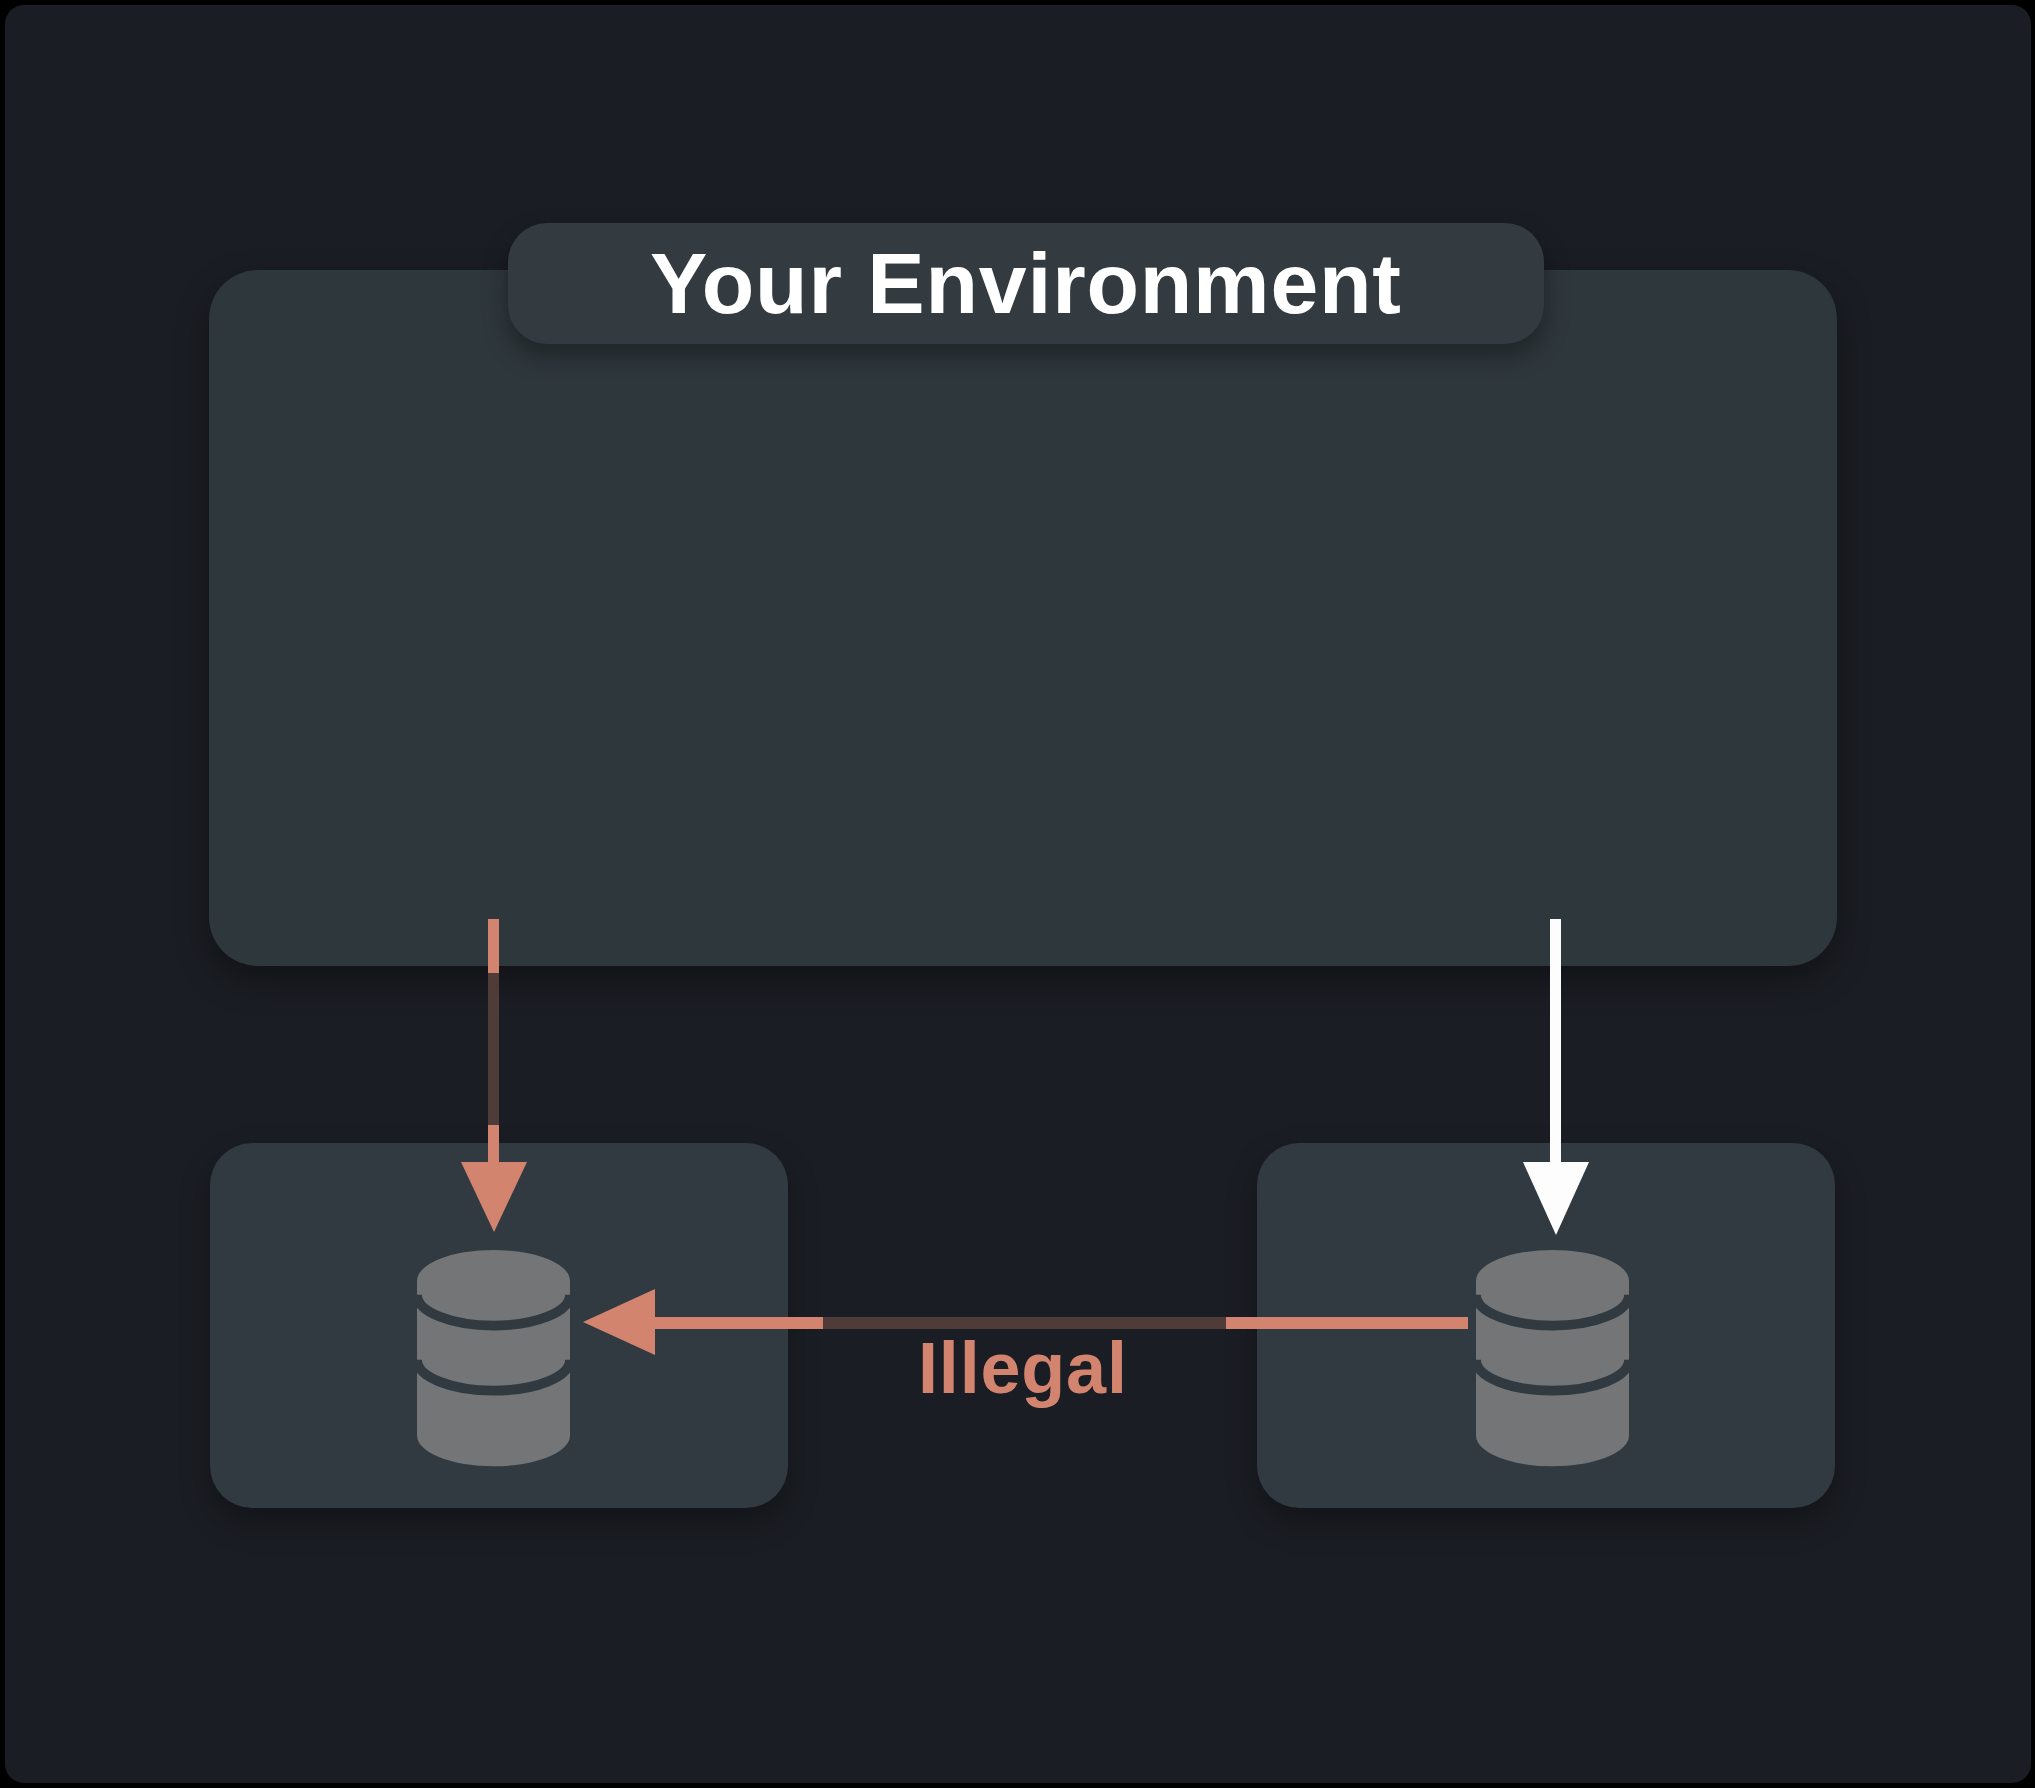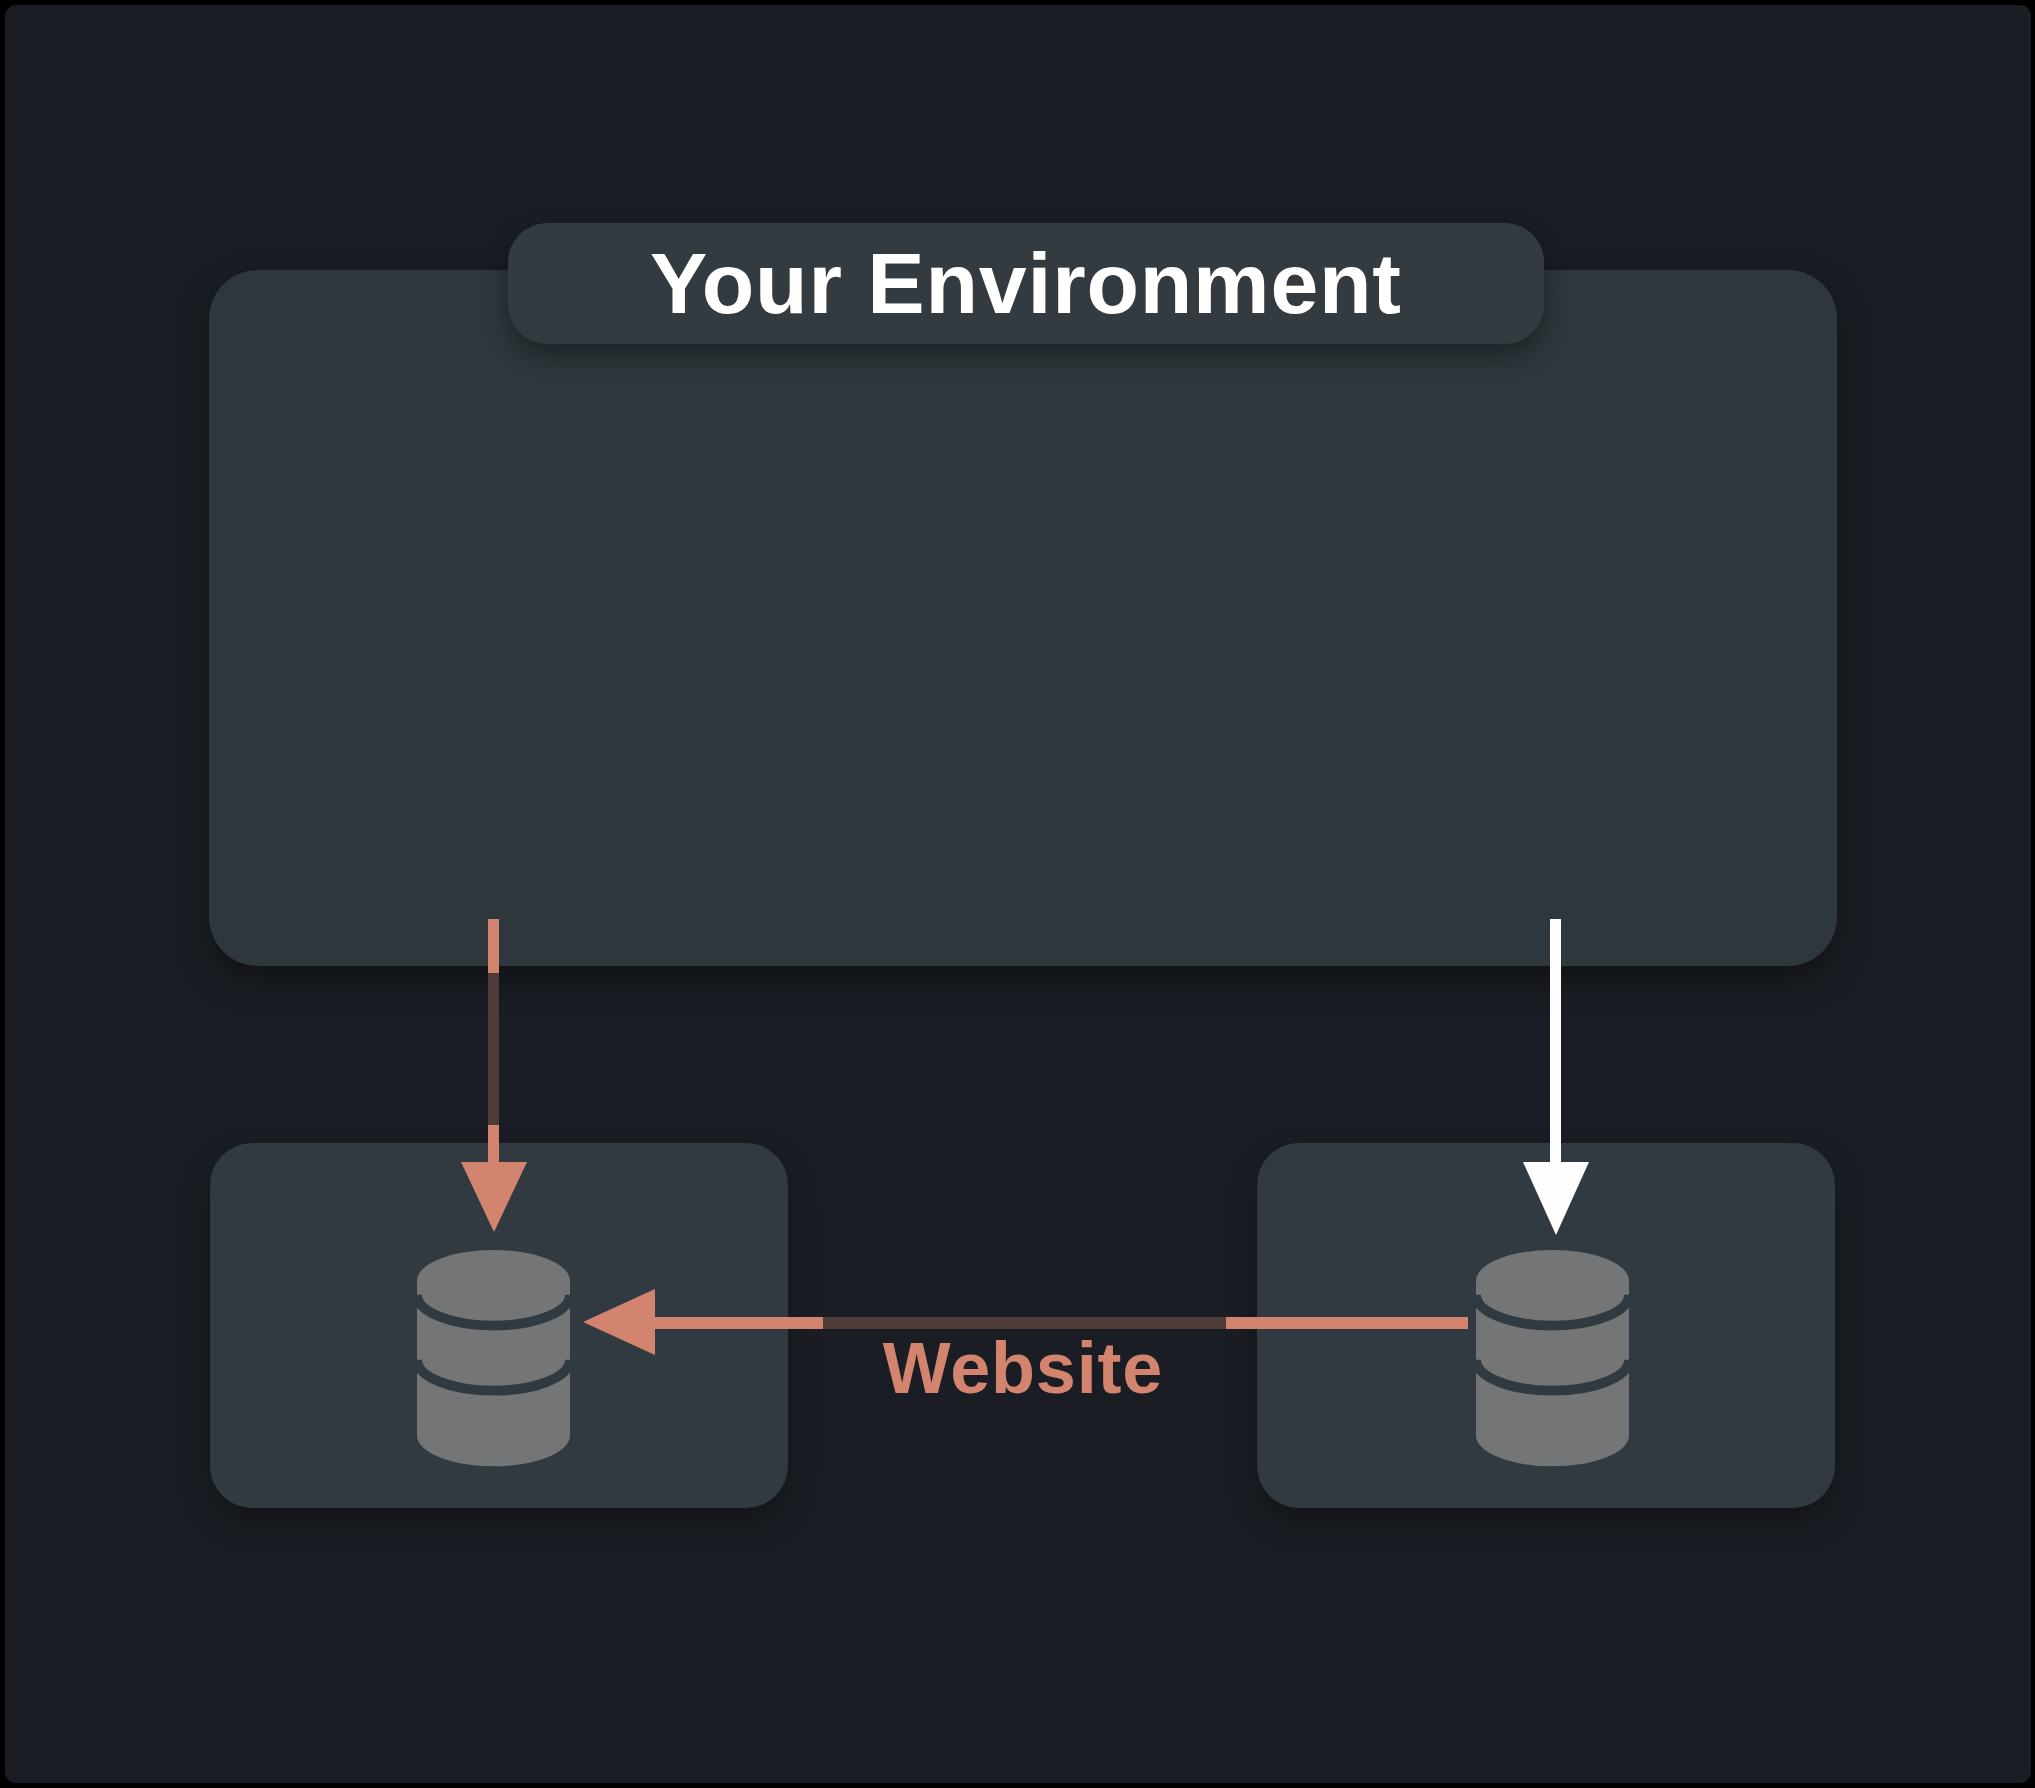--- a/index.html
+++ b/index.html
@@ -17,21 +17,21 @@
     --text-white:#ffffff;
   }
   *{margin:0;padding:0;box-sizing:border-box;}
   html,body{background:var(--page-background);}
   body{
     width:2036px;height:1788px;position:relative;overflow:hidden;
     font-family:"Liberation Sans", sans-serif;font-weight:700;
   }
   .abs{position:absolute;}
   .card{
-    left:4.9px;top:4.9px;width:2026px;height:1778px;border-radius:11px;
+    left:4.9px;top:4.9px;width:2026px;height:1778px;border-radius:19px;
     background:var(--canvas);
   }
   .env-box{
     left:204px;top:265px;width:1628px;height:696px;border-radius:49px;
     background:var(--environment-fill);
     box-shadow:0 14.7px 33px rgba(0,0,0,.35);
     z-index:1;
   }
   .title-pill{
     left:503px;top:218px;width:1036px;height:121px;border-radius:39px;
@@ -119,21 +119,21 @@
     <path fill="none" stroke="var(--actor-fill)" stroke-width="6" d="M3 38.5 A47 19 0 0 0 97 38.5"></path>
     <path fill="none" stroke="var(--actor-fill)" stroke-width="6" d="M3 78.5 A47 19 0 0 0 97 78.5"></path>
   </svg>
 
   <svg class="abs db-icon partner" viewBox="0 0 100 145" aria-hidden="true">
     <path fill="var(--database-gray)" d="M3 30 A47 19 0 0 1 97 30 L97 125 A47 19 0 0 1 3 125 Z"></path>
     <path fill="none" stroke="var(--actor-fill)" stroke-width="6" d="M3 38.5 A47 19 0 0 0 97 38.5"></path>
     <path fill="none" stroke="var(--actor-fill)" stroke-width="6" d="M3 78.5 A47 19 0 0 0 97 78.5"></path>
   </svg>
 
-  <div class="abs flow-label sharing">Website</div>
+  <div class="abs flow-label sharing">Illegal</div>
 
   <div class="abs arrow scraping-arrow">
     <div class="seg v-shaft salmon s1"></div>
     <div class="seg v-shaft salmon-dim s2"></div>
     <div class="seg v-shaft salmon s3"></div>
     <div class="seg head"></div>
   </div>
 
   <div class="abs arrow white-arrow">
     <div class="seg white s1"></div>

